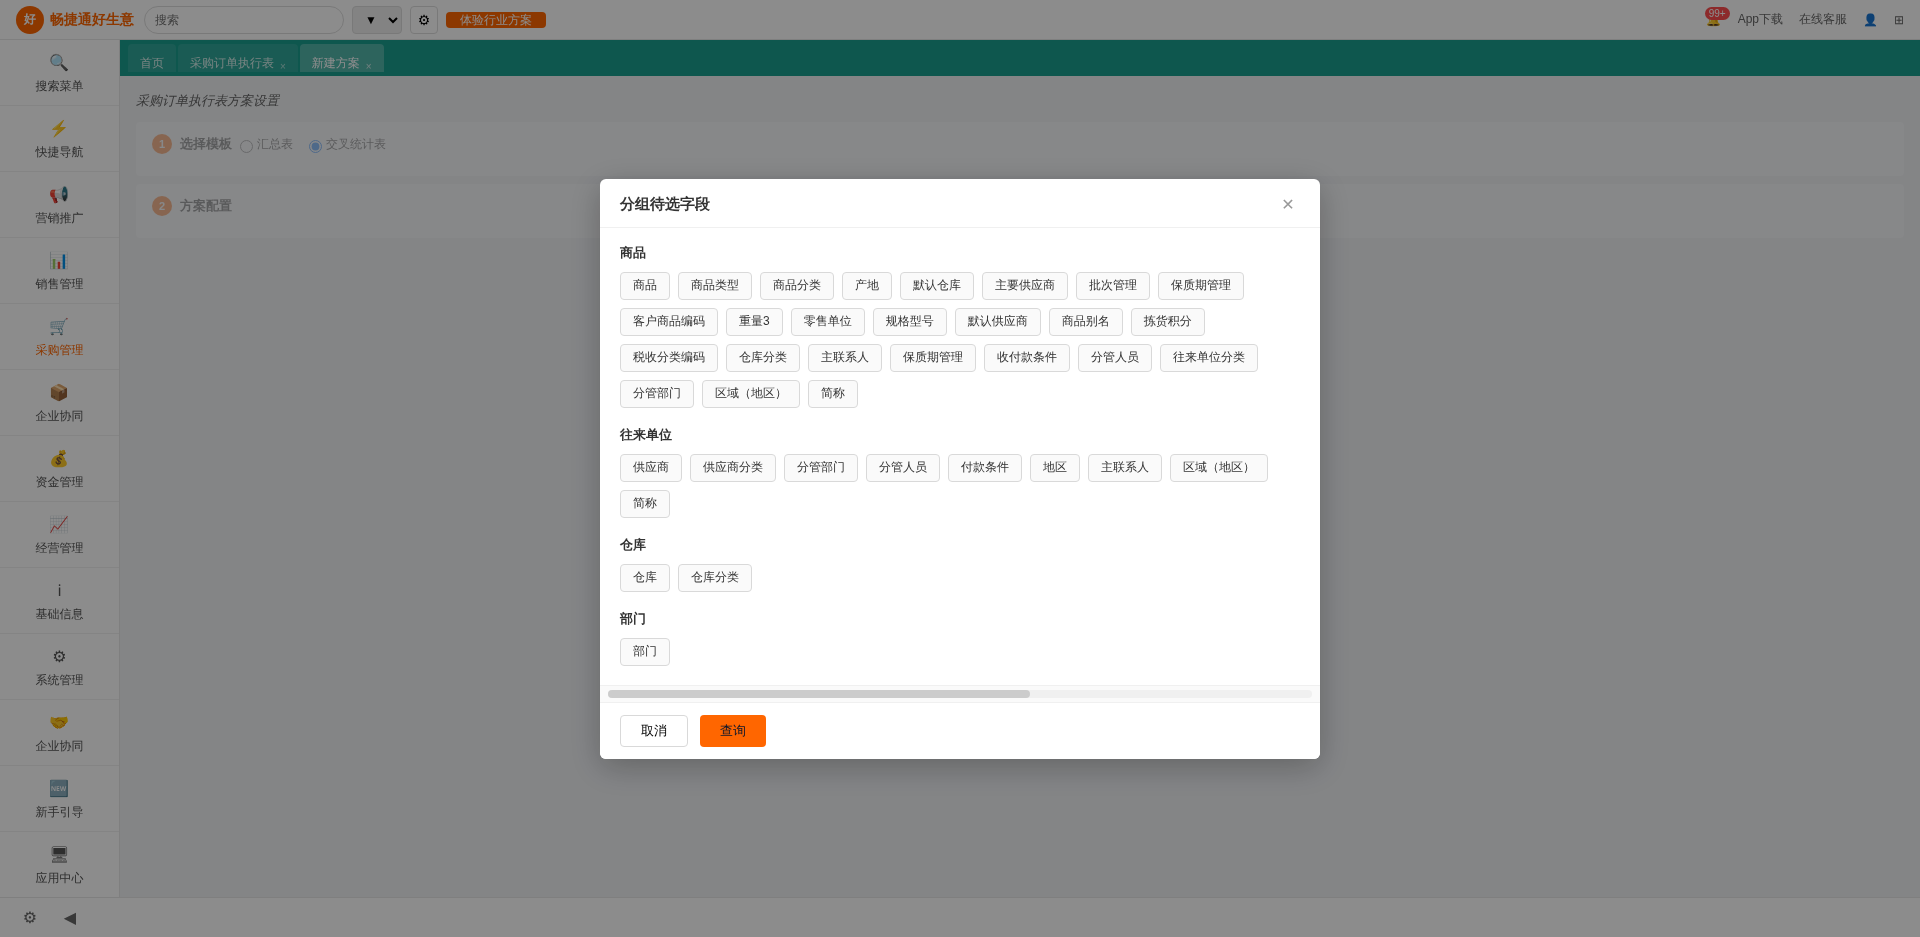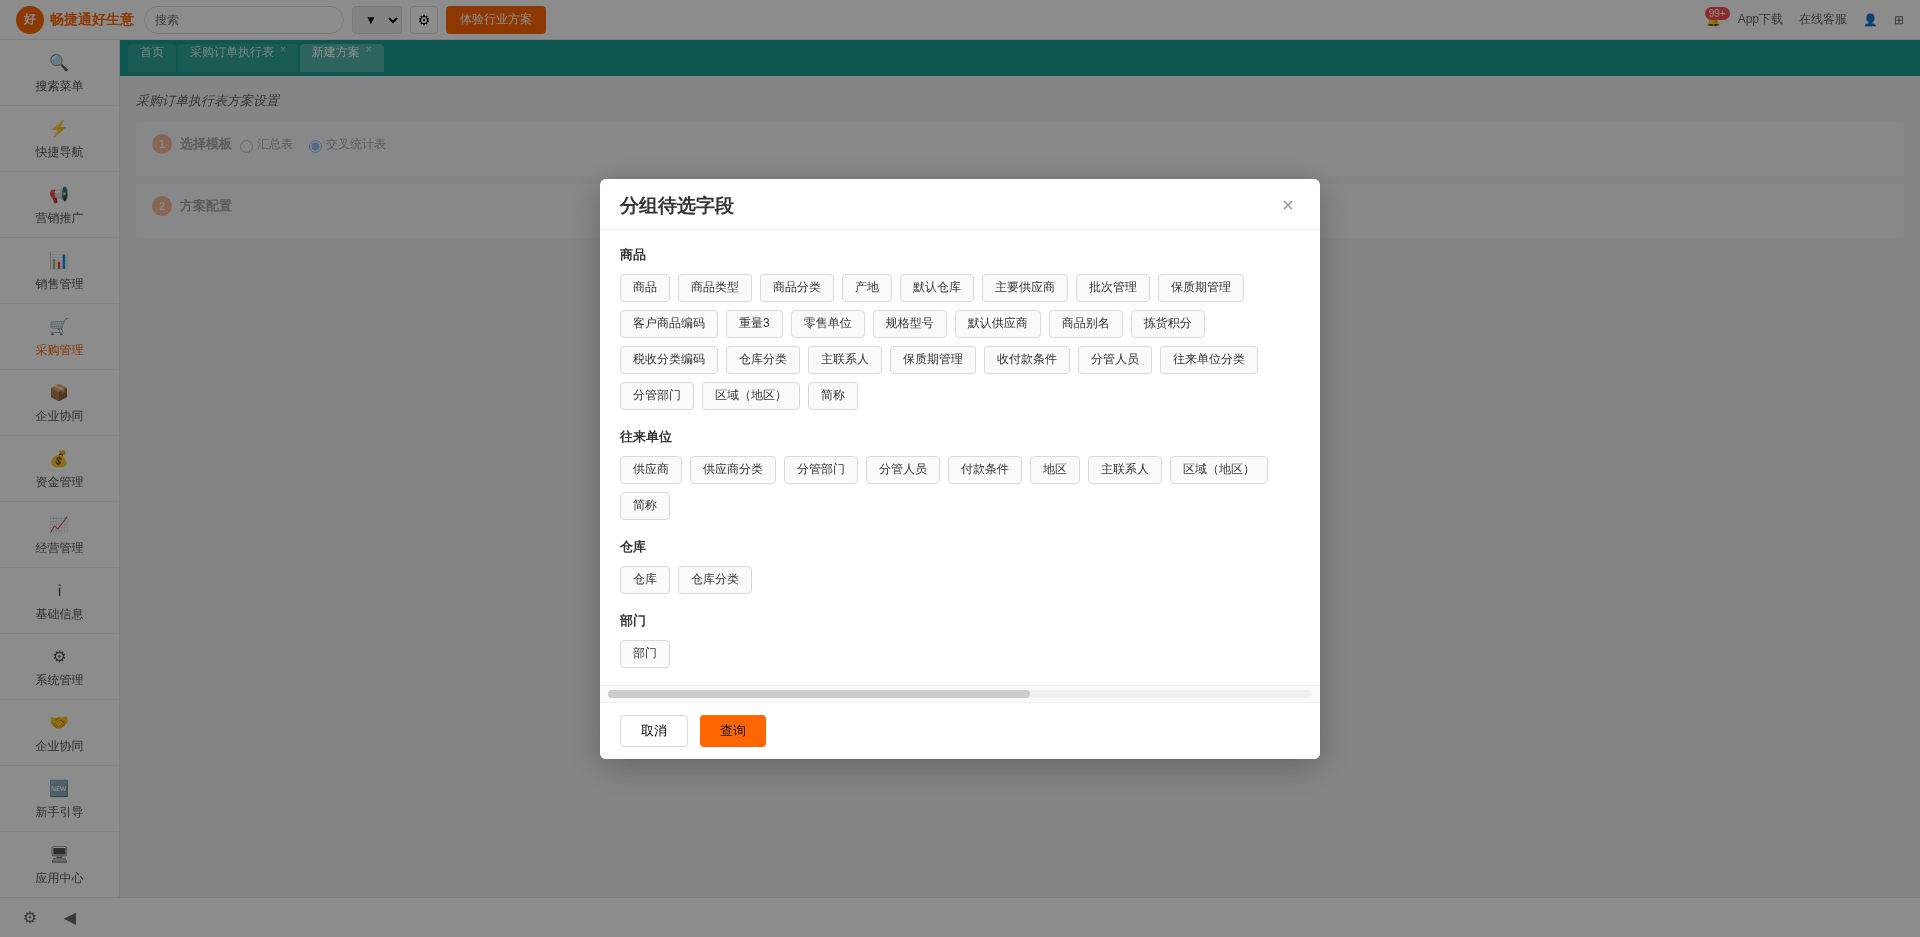--- a/index.html
+++ b/index.html
@@ -63,21 +63,21 @@
       border: 1px solid #ddd;
       border-radius: 4px;
       background: #fff;
       cursor: pointer;
       display: flex;
       align-items: center;
       justify-content: center;
       font-size: 14px;
     }
     .trial-btn {
-      height: 28px;
+      height: 16px;
       background: #ff6600;
       color: white;
       border: none;
       border-radius: 4px;
       padding: 0 14px;
       cursor: pointer;
       font-size: 12px;
     }
     .top-right {
       display: flex;
@@ -117,21 +117,21 @@
       top: 40px;
       left: 120px;
       right: 0;
       z-index: 99;
     }
     .tab-item {
       height: 28px;
       padding: 0 12px;
       border-radius: 4px 4px 0 0;
       display: flex;
-      align-items: flex-start;
+      align-items: flex-end;
       gap: 6px;
       cursor: pointer;
       font-size: 12px;
       color: rgba(255,255,255,0.8);
       background: rgba(255,255,255,0.1);
     }
     .tab-item.active {
       background: rgba(255,255,255,0.25);
       color: white;
     }
@@ -258,21 +258,21 @@
       box-shadow: 0 8px 32px rgba(0,0,0,0.25);
     }
     .modal-header {
       display: flex;
       align-items: center;
       justify-content: space-between;
       padding: 14px 20px 10px;
       border-bottom: 1px solid #f0f0f0;
     }
     .modal-title {
-      font-size: 19px;
+      font-size: 15px;
       font-weight: 600;
     }
     .modal-close {
       cursor: pointer;
       font-size: 16px;
       color: #999;
       width: 24px;
       height: 24px;
       display: flex;
       align-items: center;

